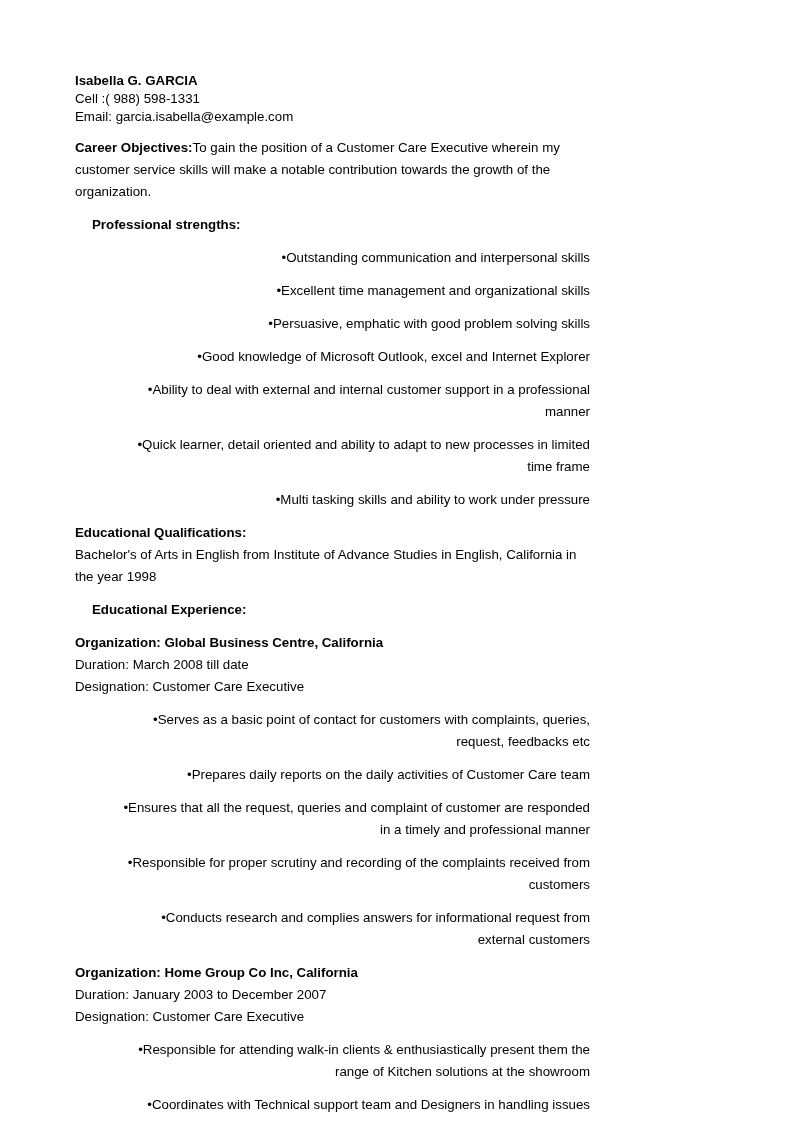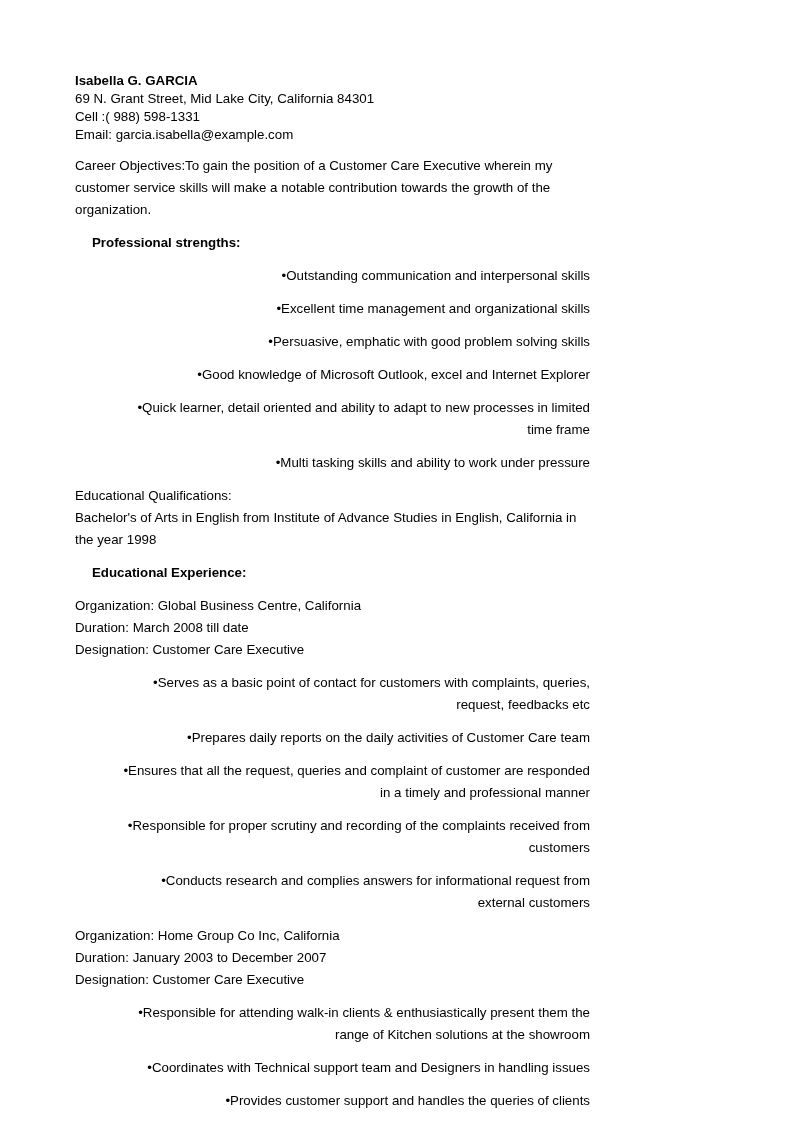--- a/index.html
+++ b/index.html
@@ -14,48 +14,48 @@
   }
   .page {
     width: 668px;
     height: 1122px;
     background: #ffffff;
     padding: 72px 78px 0 75px;
   }
   .contact { line-height: 18px; margin-bottom: 11px; }
   .contact .name { font-weight: bold; }
   .para { line-height: 22px; margin-bottom: 11px; font-weight: normal; }
-  .para b { font-weight: normal; }
+  .para b { font-weight: bold; }
   .heading { font-weight: bold; line-height: 22px; margin-bottom: 11px; margin-left: 17px; }
   .block { line-height: 22px; margin-bottom: 11px; }
-  .block .org { font-weight: normal; }
+  .block .org { font-weight: bold; }
   .bullets { margin-left: 45px; }
   .bullet { line-height: 22px; margin-bottom: 11px; text-align: right; }
   .bullet .b { display: inline; }
 </style>
 </head>
 <body>
 
 <div class="page">
 
   <div class="contact">
     <div class="name">Isabella G. GARCIA</div>
-    <div>69 N. Grant Street, Mid Lake City, California 84301</div>
     <div>Cell :( 988) 598-1331</div>
     <div>Email: garcia.isabella@example.com</div>
   </div>
 
   <p class="para"><b>Career Objectives:</b><span>To gain the position of a Customer Care Executive wherein my customer service skills will make a notable contribution towards the growth of the organization.</span></p>
 
   <div class="heading">Professional strengths:</div>
   <div class="bullets">
     <div class="bullet"><span class="b">•</span><span>Outstanding communication and interpersonal skills</span></div>
     <div class="bullet"><span class="b">•</span><span>Excellent time management and organizational skills</span></div>
     <div class="bullet"><span class="b">•</span><span>Persuasive, emphatic with good problem solving skills</span></div>
     <div class="bullet"><span class="b">•</span><span>Good knowledge of Microsoft Outlook, excel and Internet Explorer</span></div>
+    <div class="bullet"><span class="b">•</span><span>Ability to deal with external and internal customer support in a professional manner</span></div>
     <div class="bullet"><span class="b">•</span><span>Quick learner, detail oriented and ability to adapt to new processes in limited time frame</span></div>
     <div class="bullet"><span class="b">•</span><span>Multi tasking skills and ability to work under pressure</span></div>
   </div>
 
   <div class="block">
     <div class="org">Educational Qualifications:</div>
     <div>Bachelor's of Arts in English from Institute of Advance Studies in English, California in the year 1998</div>
   </div>
 
   <div class="heading">Educational Experience:</div>

